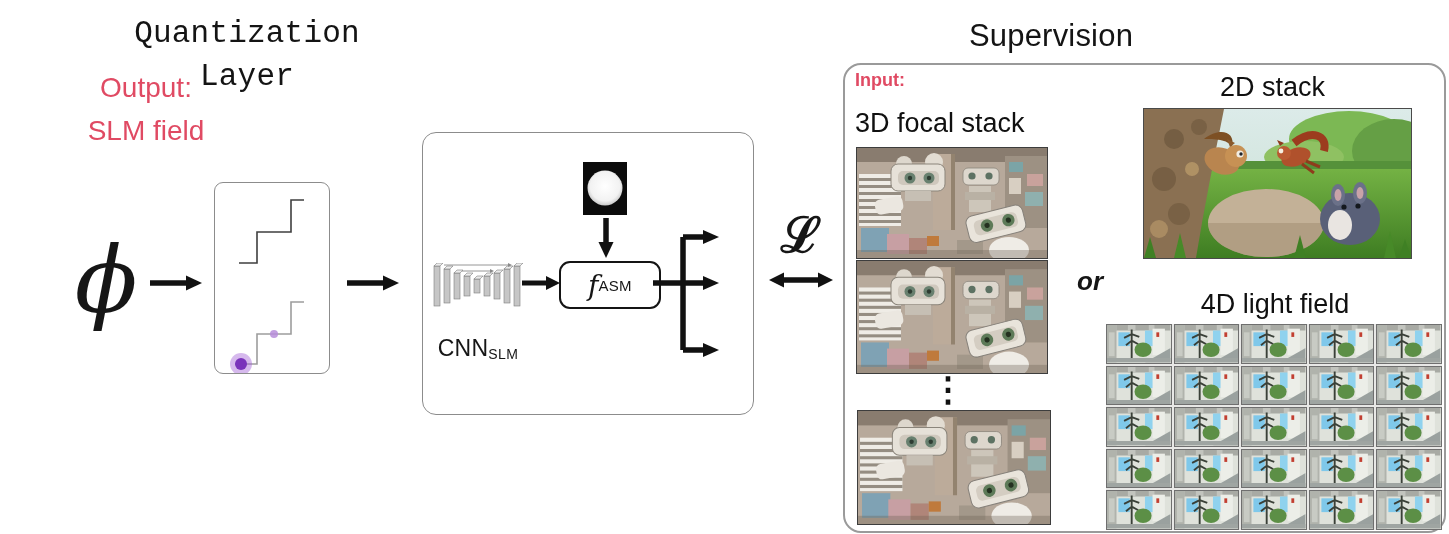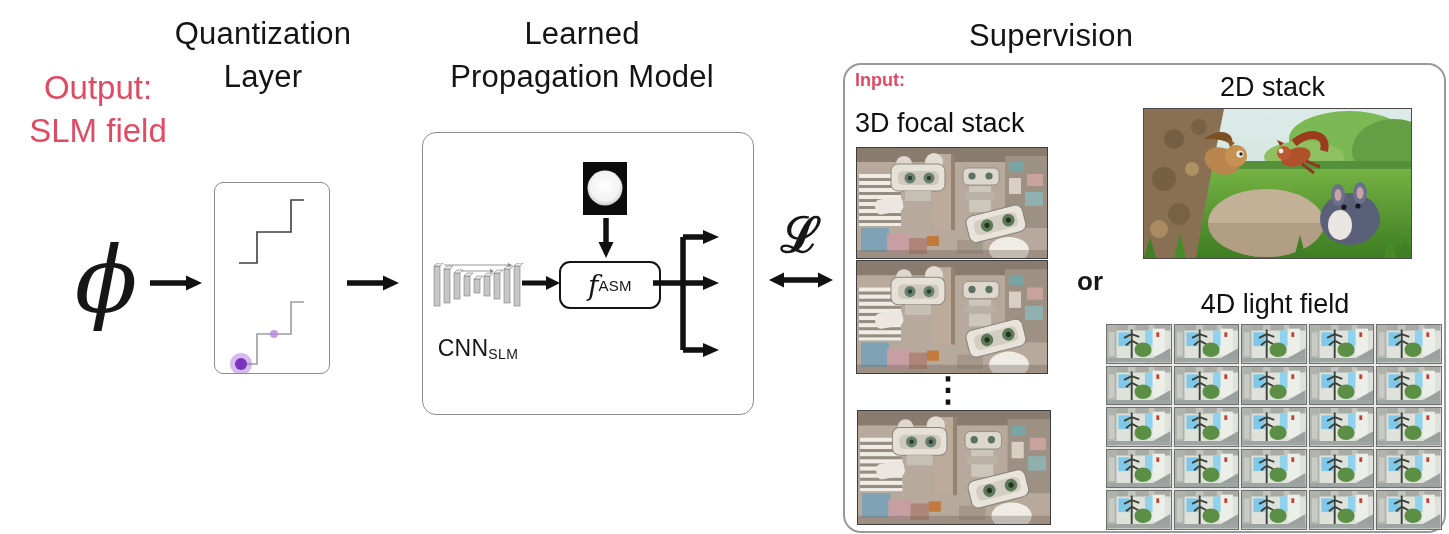--- a/index.html
+++ b/index.html
@@ -2,34 +2,34 @@
 <html><head>
 <meta charset="utf-8">
 <style>
   html,body{margin:0;padding:0;background:#fff;}
   .canvas{
     position:relative;width:1449px;height:534px;background:#ffffff;overflow:hidden;
     font-family:"Liberation Sans",sans-serif;color:#161616;
   }
   .abs{position:absolute;}
   .hdr{font-size:31px;line-height:43px;text-align:center;color:#141414;letter-spacing:.2px;}
-  .accent-label{font-size:33px;line-height:43px;text-align:center;font-weight:500;}
+  .accent-label{font-size:28px;line-height:43px;text-align:center;font-weight:500;margin-left:48px;}
   .rounded-box{border:1.5px solid #8c8c8c;border-radius:12px;background:#fff;}
   .fit{width:100%;height:100%;display:block;}
   .phi{font-family:"DejaVu Serif",serif;font-style:italic;font-size:92px;line-height:110px;text-align:center;}
   .loss{font-family:"DejaVu Serif",serif;font-weight:bold;font-size:49px;line-height:52px;text-align:center;}
   .fasm-box{border:2.5px solid #141414;border-radius:11px;background:#fff;
     display:flex;align-items:center;justify-content:center;}
   .fasm-f{font-family:"DejaVu Serif",serif;font-style:italic;font-size:28px;}
   .fasm-sub{font-size:15px;vertical-align:-4px;letter-spacing:.3px;}
   .cnn-label{font-size:23px;text-align:center;letter-spacing:.3px;}
   .cnn-sub{font-size:14px;vertical-align:-3px;letter-spacing:.4px;}
   .panel-label{font-size:27px;color:#101010;}
   .panel-label-c{font-size:27px;color:#101010;text-align:center;}
-  .or-label{font-size:26px;font-weight:bold;}
+  .or-label{font-size:26px;font-weight:bold;font-style:italic;}
   .dots{font-size:34px;font-weight:700;line-height:34px;text-align:center;color:#111;}
   .img-frame{border:1.5px solid #3d3d3d;background:#b7a99b;overflow:hidden;}
   .img2d-frame{border:1.5px solid #4a4a4a;background:#cfe3d8;overflow:hidden;}
   .aperture{background:#0b0b0b;overflow:hidden;}
   .lf-grid{display:grid;gap:2px;background:#e8e8e6;}
   .lf-tile{border:1px solid #6f6f6f;overflow:hidden;background:#dfe2db;}
   .hidden-defs{position:absolute;width:0;height:0;overflow:hidden;}
 </style>
 </head>
 <body>
@@ -161,27 +161,23 @@
       <path d="M30 149 L36 124 L42 149 Z" fill="#478a28"></path>
       <path d="M150 149 L156 126 L162 149 Z" fill="#3f8024"></path>
       <path d="M240 149 L246 122 L252 149 Z" fill="#478a28"></path>
       <path d="M255 149 L261 130 L267 149 Z" fill="#3f8024"></path>
     </symbol>
   </defs>
 </svg>
 
 <div class="canvas">
 
-  <div class="abs hdr" style="left:140px;top:12px;width:246px;">
+  <div class="abs hdr" style="left:124px;top:12px;width:246px;font-family:Liberation Mono, monospace;">
     <div>Quantization</div>
     <div>Layer</div>
-  </div>
-  <div class="abs hdr" style="left:405px;top:12px;width:354px;">
-    <div>Learned</div>
-    <div>Propagation Model</div>
   </div>
   <div class="abs hdr" style="left:951px;top:14px;width:200px;">
     <div>Supervision</div>
   </div>
 
   <div class="abs accent-label" style="left:0px;top:66px;width:196px;color:#e04a63;">
     <div>Output:</div>
     <div>SLM field</div>
   </div>
 

